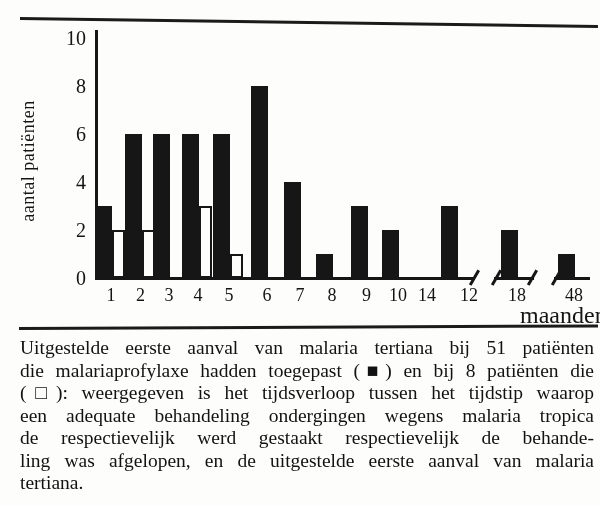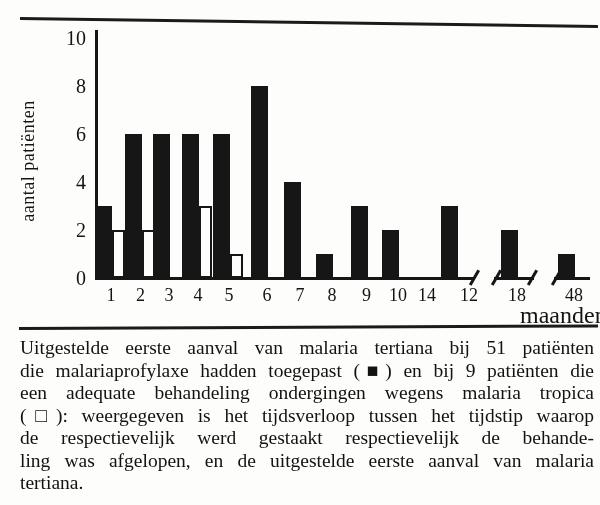--- a/index.html
+++ b/index.html
@@ -97,21 +97,21 @@
       <div class="slash" style="left: 473.25px; top: 269px;"></div>
       <div class="slash" style="left: 494.75px; top: 269px;"></div>
       <div class="slash" style="left: 530.75px; top: 269px;"></div>
       <div class="slash" style="left: 554.75px; top: 269px;"></div>
     </div>
 
   <div class="rule rule-mid"></div>
 
   <div class="caption">
     <div class="cap-line just">Uitgestelde eerste aanval van malaria tertiana bij 51 patiënten</div>
-    <div class="cap-line just">die malariaprofylaxe hadden toegepast (■) en bij 9 patiënten die</div>
+    <div class="cap-line just">die malariaprofylaxe hadden toegepast (■) en bij 8 patiënten die</div>
+    <div class="cap-line just">(□): weergegeven is het tijdsverloop tussen het tijdstip waarop</div>
     <div class="cap-line just">een adequate behandeling ondergingen wegens malaria tropica</div>
-    <div class="cap-line just">(□): weergegeven is het tijdsverloop tussen het tijdstip waarop</div>
     <div class="cap-line just">de respectievelijk werd gestaakt respectievelijk de behande-</div>
     <div class="cap-line just">ling was afgelopen, en de uitgestelde eerste aanval van malaria</div>
     <div class="cap-line">tertiana.</div>
   </div>
 
 </div>
 
 </body></html>

